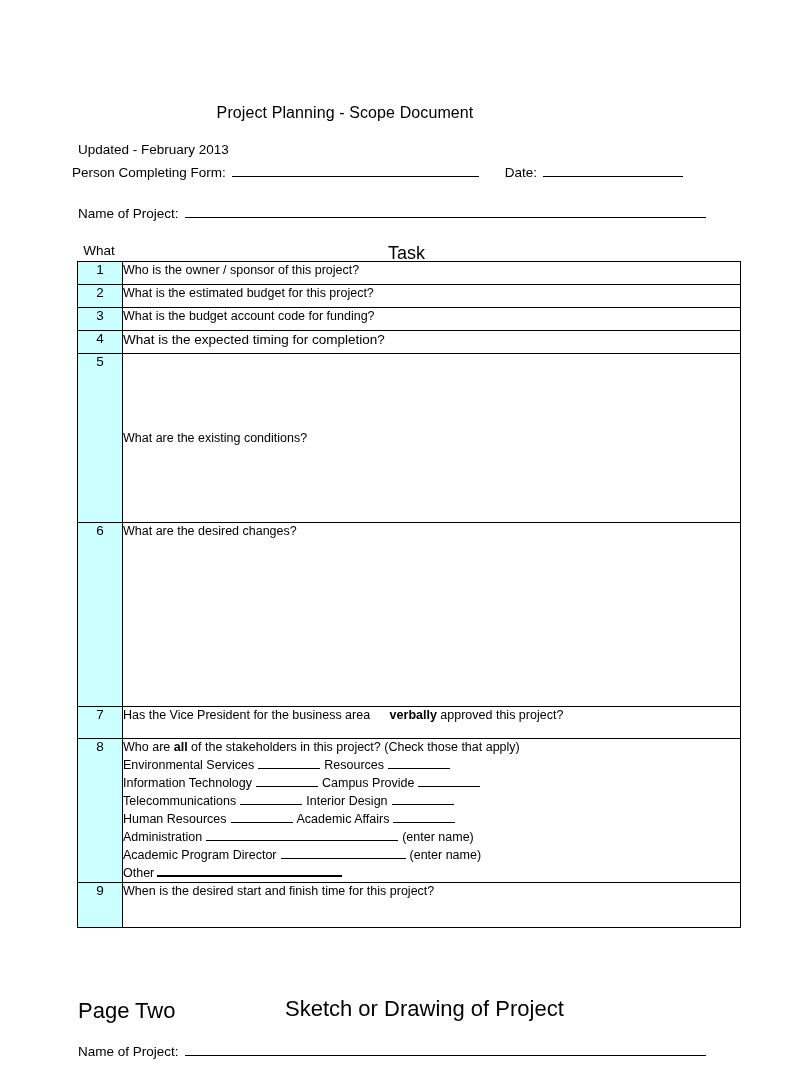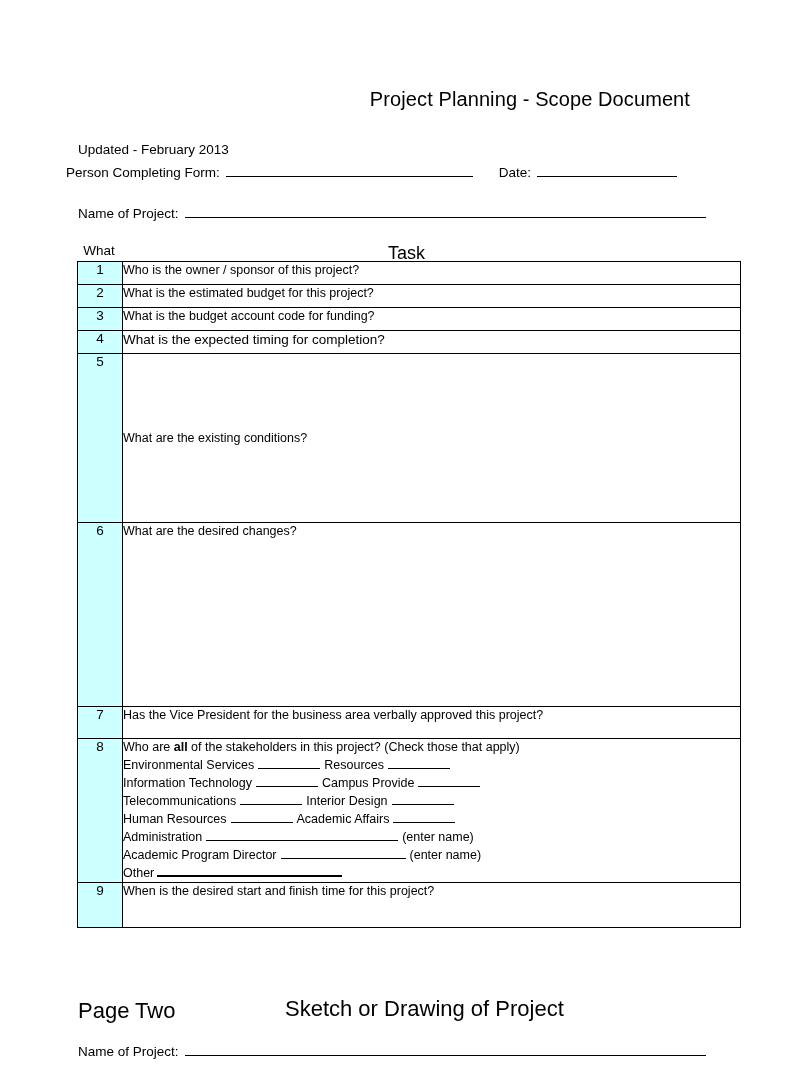--- a/index.html
+++ b/index.html
@@ -19,40 +19,40 @@
   .page {
     position: absolute;
     inset: 0;
     background: #ffffff;
   }
 
   
   .doc-title {
     position: absolute;
     left: 0;
-    top: 88px;
+    top: 104px;
     width: 690px;
-    text-align: right;
-    font-size: 20px;
+    text-align: center;
+    font-size: 16px;
     font-weight: normal;
     letter-spacing: 0.1px;
     white-space: nowrap;
   }
 
   .meta-updated {
     position: absolute;
     left: 78px;
     top: 142px;
     font-size: 13.5px;
     white-space: nowrap;
   }
 
   .meta-row {
     position: absolute;
-    left: 66px;
+    left: 72px;
     top: 163px;
     width: 640px;
     height: 20px;
     font-size: 13.5px;
     white-space: nowrap;
   }
   .meta-label { display: inline-block; vertical-align: baseline; }
 
   .rule {
     display: inline-block;
@@ -119,21 +119,21 @@
     padding: 5px 0 0 5px;
     line-height: 1.32;
   }
   
   .cell-task.vcenter {
     vertical-align: middle;
     padding-top: 0;
   }
   .cell-task.big { font-size: 13.5px; }
 
-  .u-bold { font-weight: normal; }
+  .u-bold { font-weight: bold; margin-left: 16px; }
   .u-bold-ul { font-weight: bold; }
 
   .stake-list { line-height: 1.45; }
   .stake-list div { white-space: nowrap; }
 
   .blank-s { display: inline-block; width: 62px; border-bottom: 1.6px solid #000; height: 11px; margin: 0 4px; }
   .blank-m { display: inline-block; width: 125px; border-bottom: 1.6px solid #000; height: 11px; margin: 0 4px; }
   .blank-l { display: inline-block; width: 192px; border-bottom: 1.6px solid #000; height: 11px; margin: 0 4px; }
   .blank-o { display: inline-block; width: 185px; border-bottom: 2.2px solid #000; height: 11px; margin: 0 0 0 3px; }
 

